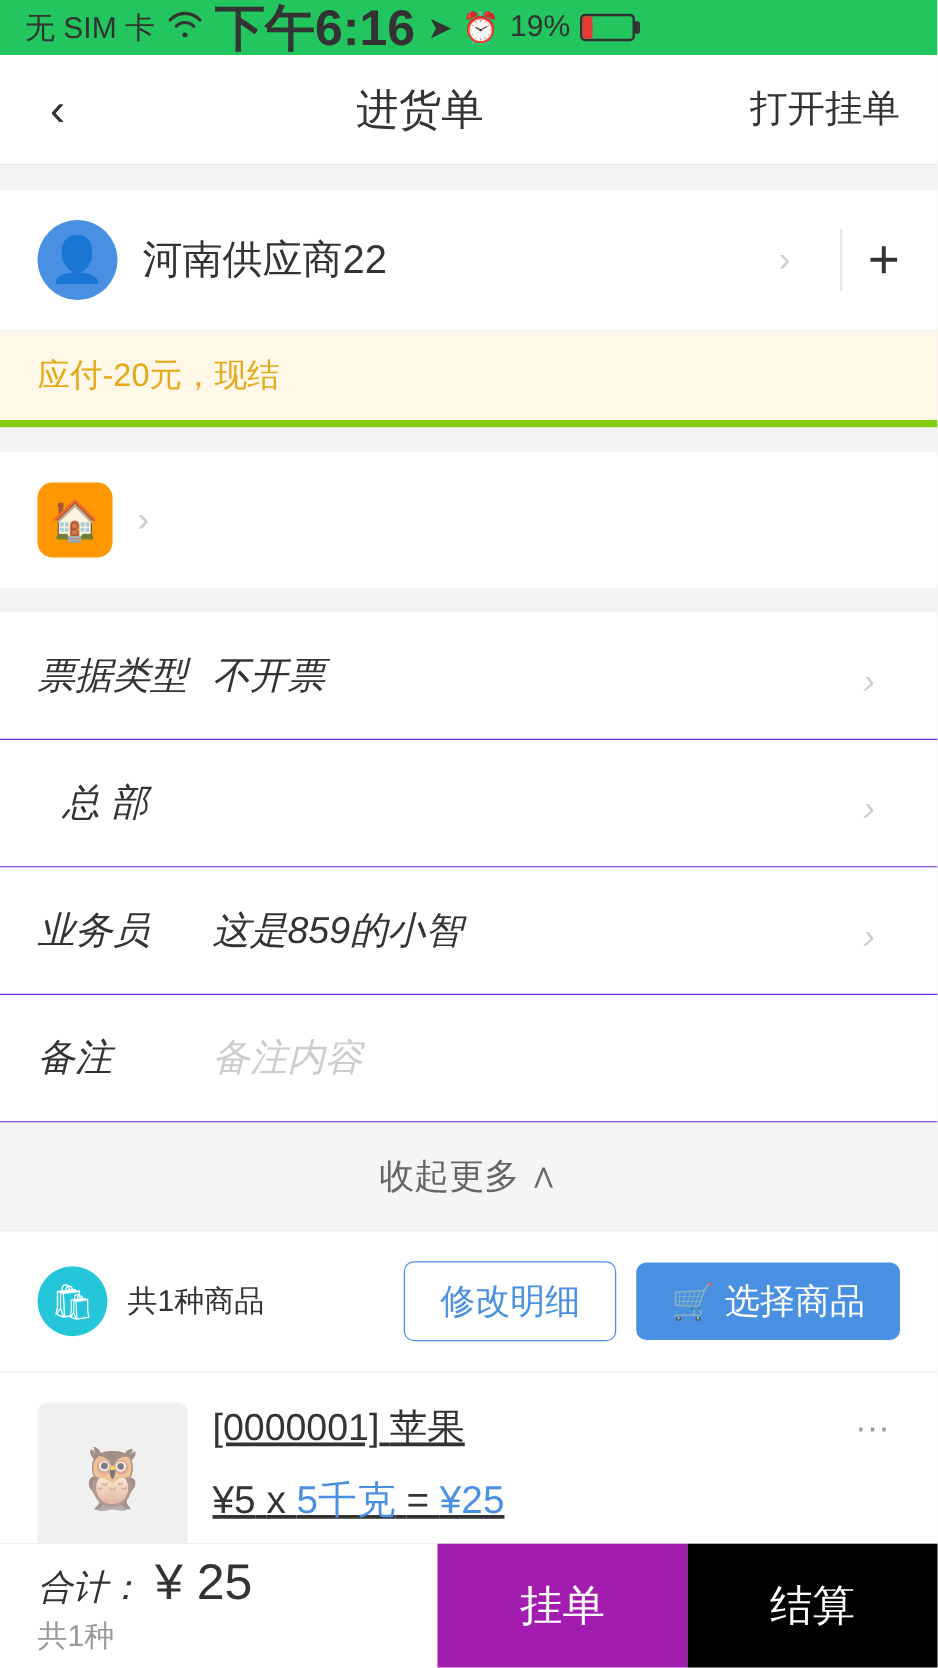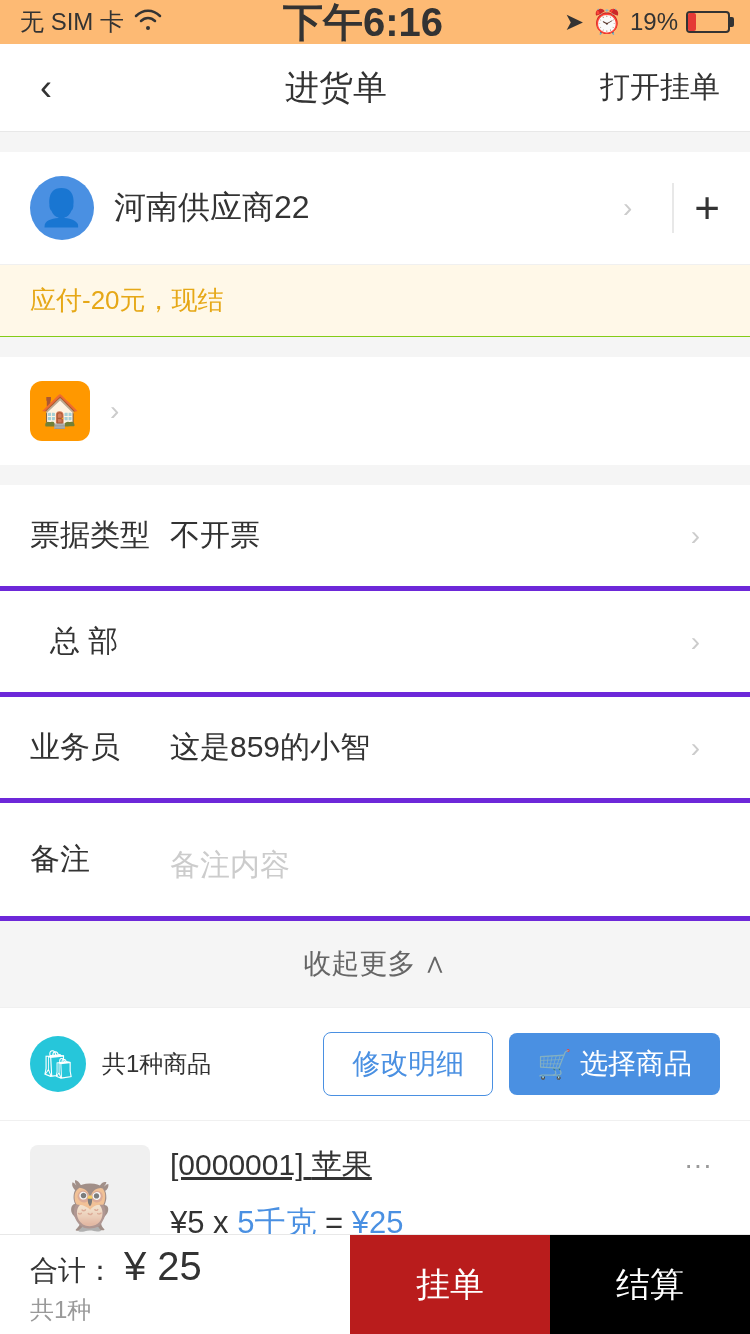--- a/index.html
+++ b/index.html
@@ -9,27 +9,27 @@
       min-height: 1334px;
       font-family: -apple-system, "PingFang SC", "Helvetica Neue", Arial, sans-serif;
       background: #f5f5f5;
       font-size: 28px;
       color: #333;
     }
 
     
     .status-bar {
       height: 44px;
-      background: #fdba74;
-      display: flex;
-      align-items: center;
-      justify-content: space-between;
+      background: #22c55e;
+      display: flex;
+      align-items: center;
       padding: 0 20px;
       font-size: 24px;
       color: #333;
+      gap: 10px;
     }
     .status-left { display: flex; align-items: center; gap: 10px; }
     .status-center { font-size: 40px; font-weight: 700; }
     .status-right { display: flex; align-items: center; gap: 8px; font-size: 24px; }
     .battery-icon {
       width: 44px; height: 22px;
       border: 2px solid #333;
       border-radius: 4px;
       position: relative;
       display: inline-flex;
@@ -137,21 +137,21 @@
       background: #e8e8e8;
       margin: 0 20px;
     }
 
     
     .notice-row {
       background: #fff8e8;
       padding: 18px 30px;
       font-size: 26px;
       color: #e6a817;
-      border-bottom: 1px solid #84cc16;
+      border-bottom: 6px solid #84cc16;
     }
 
     
     .warehouse-row {
       display: flex;
       align-items: center;
       padding: 24px 30px;
       background: #fff;
     }
     .warehouse-icon {
@@ -174,43 +174,43 @@
       color: #333;
     }
 
     
     .form-section {
       background: #fff;
       margin-top: 20px;
     }
     .form-row {
       display: flex;
-      align-items: center;
+      align-items: flex-end;
       padding: 30px;
-      border-bottom: 5px solid #6d28d9;
-      background: #fff;
+      border-bottom: 1px solid #6d28d9;
+      background: #fff;
+      font-style: italic;
     }
     .form-label {
       font-size: 30px;
       color: #333;
       width: 120px;
       flex-shrink: 0;
     }
     .form-value {
       flex: 1;
       font-size: 30px;
       color: #333;
       padding-left: 20px;
     }
     .form-placeholder {
       flex: 1;
       font-size: 30px;
       color: #ccc;
       padding-left: 20px;
-      margin-top: 12px;
     }
 
     
     .collapse-row {
       background: #f5f5f5;
       padding: 24px 30px;
       text-align: center;
       font-size: 28px;
       color: #666;
       cursor: pointer;
@@ -333,34 +333,35 @@
       padding: 0 30px;
     }
     .footer-total-row {
       display: flex;
       align-items: baseline;
       gap: 10px;
     }
     .footer-total-label {
       font-size: 28px;
       color: #333;
+      font-style: italic;
     }
     .footer-total-amount {
       font-size: 40px;
       color: #333;
       font-weight: 500;
     }
     .footer-total-sub {
       font-size: 24px;
       color: #999;
       margin-top: 4px;
     }
     .footer-hang {
       width: 200px;
-      background: #b91c1c;
+      background: #a21caf;
       display: flex;
       align-items: center;
       justify-content: center;
       font-size: 34px;
       color: #fff;
       cursor: pointer;
     }
     .footer-settle {
       width: 200px;
       background: #000000;

